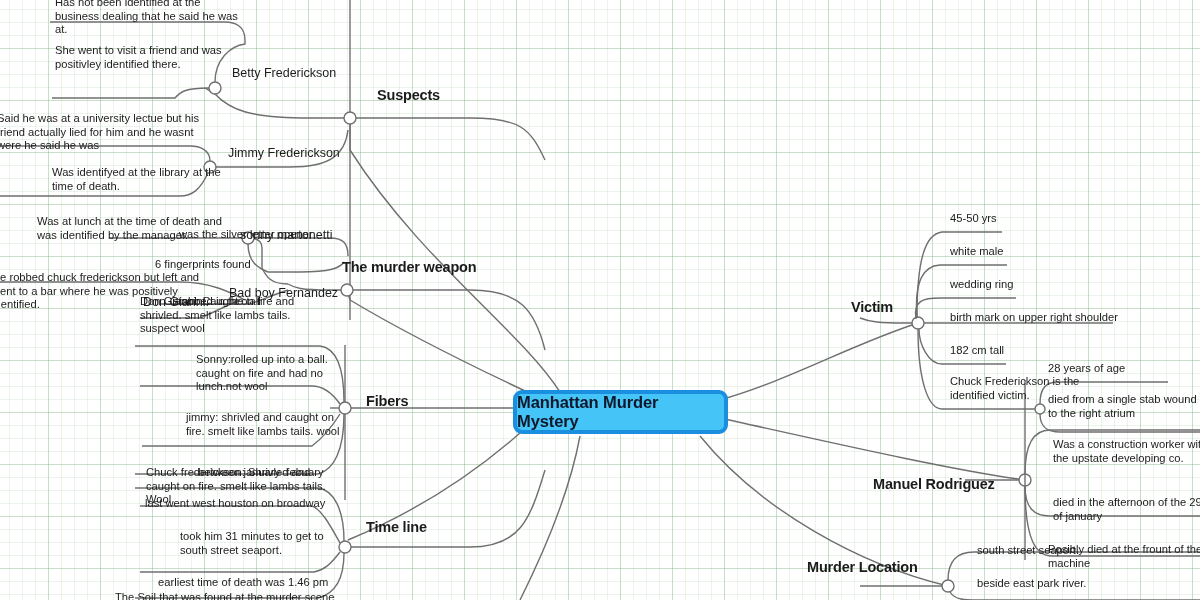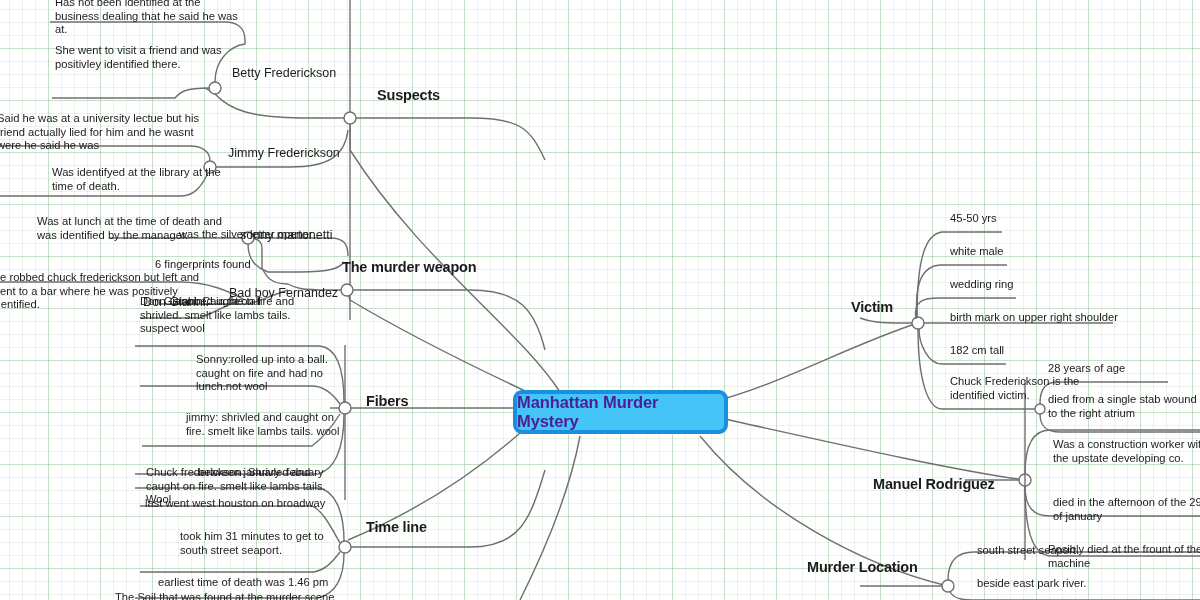--- a/index.html
+++ b/index.html
@@ -26,21 +26,21 @@
   svg#wires circle.hub{fill:#ffffff;stroke:#6f6f6f;stroke-width:1.4;}
 
   .lbl{position:absolute;color:#1b1b1b;line-height:1.22;white-space:pre-wrap;}
 
   
   .root{
     position:absolute;
     background:#45c5f7;
     border:4px solid #1a8fe0;
     border-radius:9px;
-    color:#4c1d95;
+    color:#0f172a;
     font-weight:bold;
     font-size:16.5px;
     display:flex;align-items:center;justify-content:center;
     letter-spacing:-0.1px;
     box-sizing:border-box;
   }
   
   .branch{font-weight:bold;font-size:14.5px;letter-spacing:-0.2px;}
   
   .lvl2{font-size:12.5px;}

